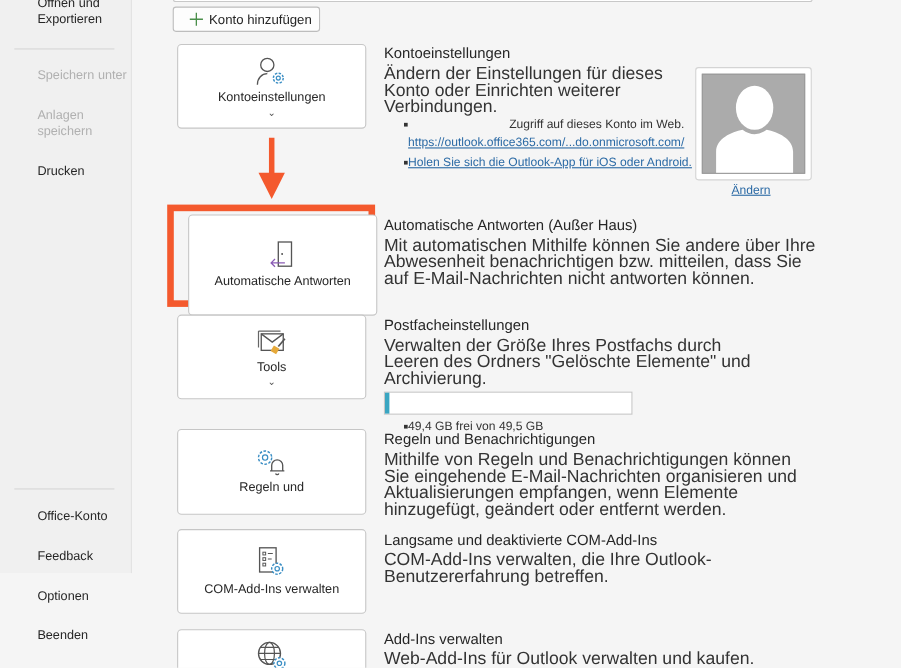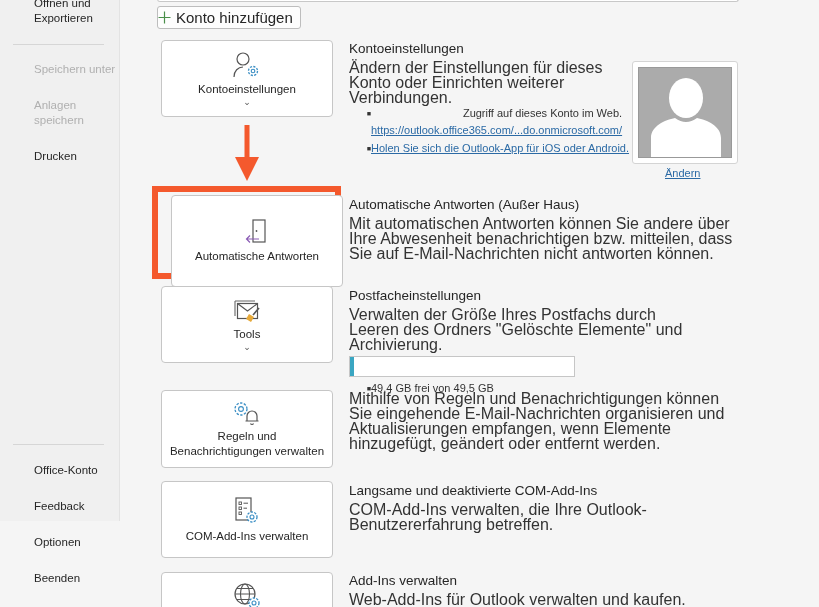--- a/index.html
+++ b/index.html
@@ -22,23 +22,23 @@
   }
   .side-item.disabled { color: #b0b0b0; cursor: default; }
   .side-divider { position: absolute; left: 13px; width: 91px; height: 1px; background: #d6d6d6; }
 
   .main { position: absolute; left: 121px; top: 0; right: 0; bottom: 0; }
   .top-frame {
     position: absolute; left: 36px; top: -6px; width: 582px; height: 8px;
     border: 1px solid #c8c8c8; border-top: none; border-radius: 0 0 3px 3px; background: #fff;
   }
   .add-account {
-    position: absolute; left: 36px; top: 6px; height: 23px; padding: 0 7px 0 0;
+    position: absolute; left: 36px; top: 6px; height: 23px; padding: 0 7px 0 14px;
     border: 1px solid #bdbdbd; border-radius: 3px; background: #fdfdfd;
-    display: flex; align-items: center; gap: 5px; font-size: 15px; color: #262626; cursor: pointer;
+    display: flex; align-items: center; gap: 5px; font-size: 12px; color: #262626; cursor: pointer;
   }
   .card {
     position: absolute; left: 40px; width: 172px;
     background: #fff; border: 1px solid #c6c6c6; border-radius: 4px;
     display: flex; flex-direction: column; align-items: center; justify-content: center;
     text-align: center; font-size: 11.5px; color: #262626; cursor: pointer;
   }
   .card .label { line-height: 15px; margin-top: 3px; }
   .card .chev { font-size: 9px; color: #555; line-height: 9px; margin-top: 1px; }
   .highlight {
@@ -132,21 +132,20 @@
   </div>
 
   <div class="card" style="top:390px; height:78px;">
     <svg width="30" height="26" viewBox="0 0 30 26">
       <circle cx="9" cy="9" r="6" fill="none" stroke="#3a8ec4" stroke-width="1.3" stroke-dasharray="2.4 1.4"></circle>
       <circle cx="9" cy="9" r="2.4" fill="none" stroke="#3a8ec4" stroke-width="1.1"></circle>
       <path d="M15 21 V16 a5 5 0 0 1 10 0 V21 H15 Z M13.5 21 H26.5" fill="none" stroke="#555" stroke-width="1.2"></path>
       <path d="M18.5 23.5 a1.6 1.6 0 0 0 3 0" fill="none" stroke="#555" stroke-width="1.1"></path>
     </svg>
     <span class="label">Regeln und</span>
-    <span class="label" style="margin-top:0">Benachrichtigungen verwalten</span>
   </div>
 
   <div class="card" style="top:481px; height:77px;">
     <svg width="28" height="30" viewBox="0 0 28 30">
       <rect x="3" y="2" width="15" height="22" fill="none" stroke="#555" stroke-width="1.2"></rect>
       <rect x="6" y="6" width="2.5" height="2.5" fill="none" stroke="#555" stroke-width="0.9"></rect>
       <path d="M10.5 7.2 H15" stroke="#555" stroke-width="1"></path>
       <rect x="6" y="11" width="2.5" height="2.5" fill="none" stroke="#555" stroke-width="0.9"></rect>
       <path d="M10.5 12.2 H14" stroke="#555" stroke-width="1"></path>
       <rect x="6" y="16" width="2.5" height="2.5" fill="none" stroke="#555" stroke-width="0.9"></rect>
@@ -187,36 +186,37 @@
       <svg width="94" height="91" viewBox="0 0 94 91" style="position:absolute;left:0;top:0;">
         <ellipse cx="47" cy="30" rx="17" ry="20" fill="#fff"></ellipse>
         <path d="M12 91 V70 C12 58 26 52 36 50 Q47 58 58 50 C68 52 82 58 82 70 V91 Z" fill="#fff"></path>
       </svg>
     </div>
   </div>
   <div class="change-link link">Ändern</div>
 
   <div class="section" style="top:196px; width:395px;">
     <h2>Automatische Antworten (Außer Haus)</h2>
-    <p>Mit automatischen Antworten können Sie andere über Ihre Abwesenheit benachrichtigen bzw. mitteilen, dass Sie auf E-Mail-Nachrichten nicht antworten können.</p>
+    <p>Mit automatischen Mithilfe können Sie andere über Ihre Abwesenheit benachrichtigen bzw. mitteilen, dass Sie auf E-Mail-Nachrichten nicht antworten können.</p>
   </div>
 
   <div class="section" style="top:287px; width:360px;">
     <h2>Postfacheinstellungen</h2>
     <p>Verwalten der Größe Ihres Postfachs durch Leeren des Ordners "Gelöschte Elemente" und Archivierung.</p>
     <div class="quota-bar">
       <div class="quota-fill"></div>
     </div>
     <div class="bullet" style="margin-top:4px;">
       <span class="dot">■</span>
       <span>49,4 GB frei von 49,5 GB</span>
     </div>
   </div>
 
   <div class="section" style="top:391px; width:380px;">
+    <h2>Regeln und Benachrichtigungen</h2>
     <p>Mithilfe von Regeln und Benachrichtigungen können Sie eingehende E-Mail-Nachrichten organisieren und Aktualisierungen empfangen, wenn Elemente hinzugefügt, geändert oder entfernt werden.</p>
   </div>
 
   <div class="section" style="top:572px; width:380px;">
     <h2>Add-Ins verwalten</h2>
     <p>Web-Add-Ins für Outlook verwalten und kaufen.</p>
   </div>
 
   <div class="section" style="top:482px; width:380px;">
     <h2>Langsame und deaktivierte COM-Add-Ins</h2>

